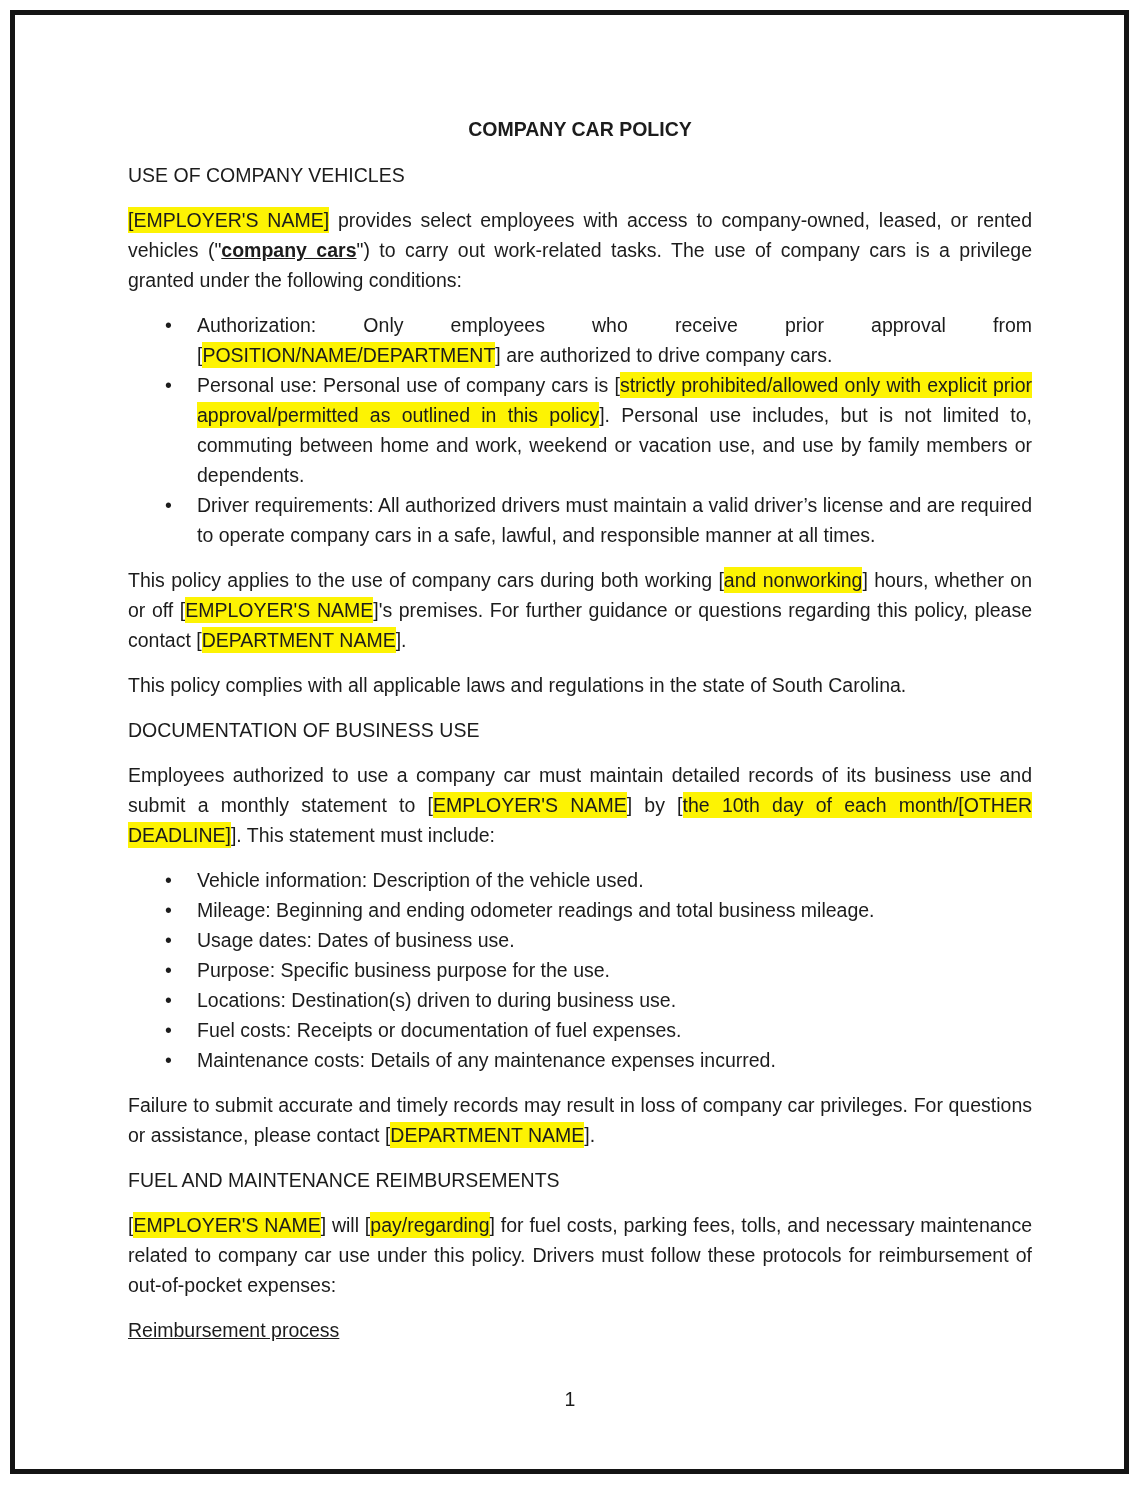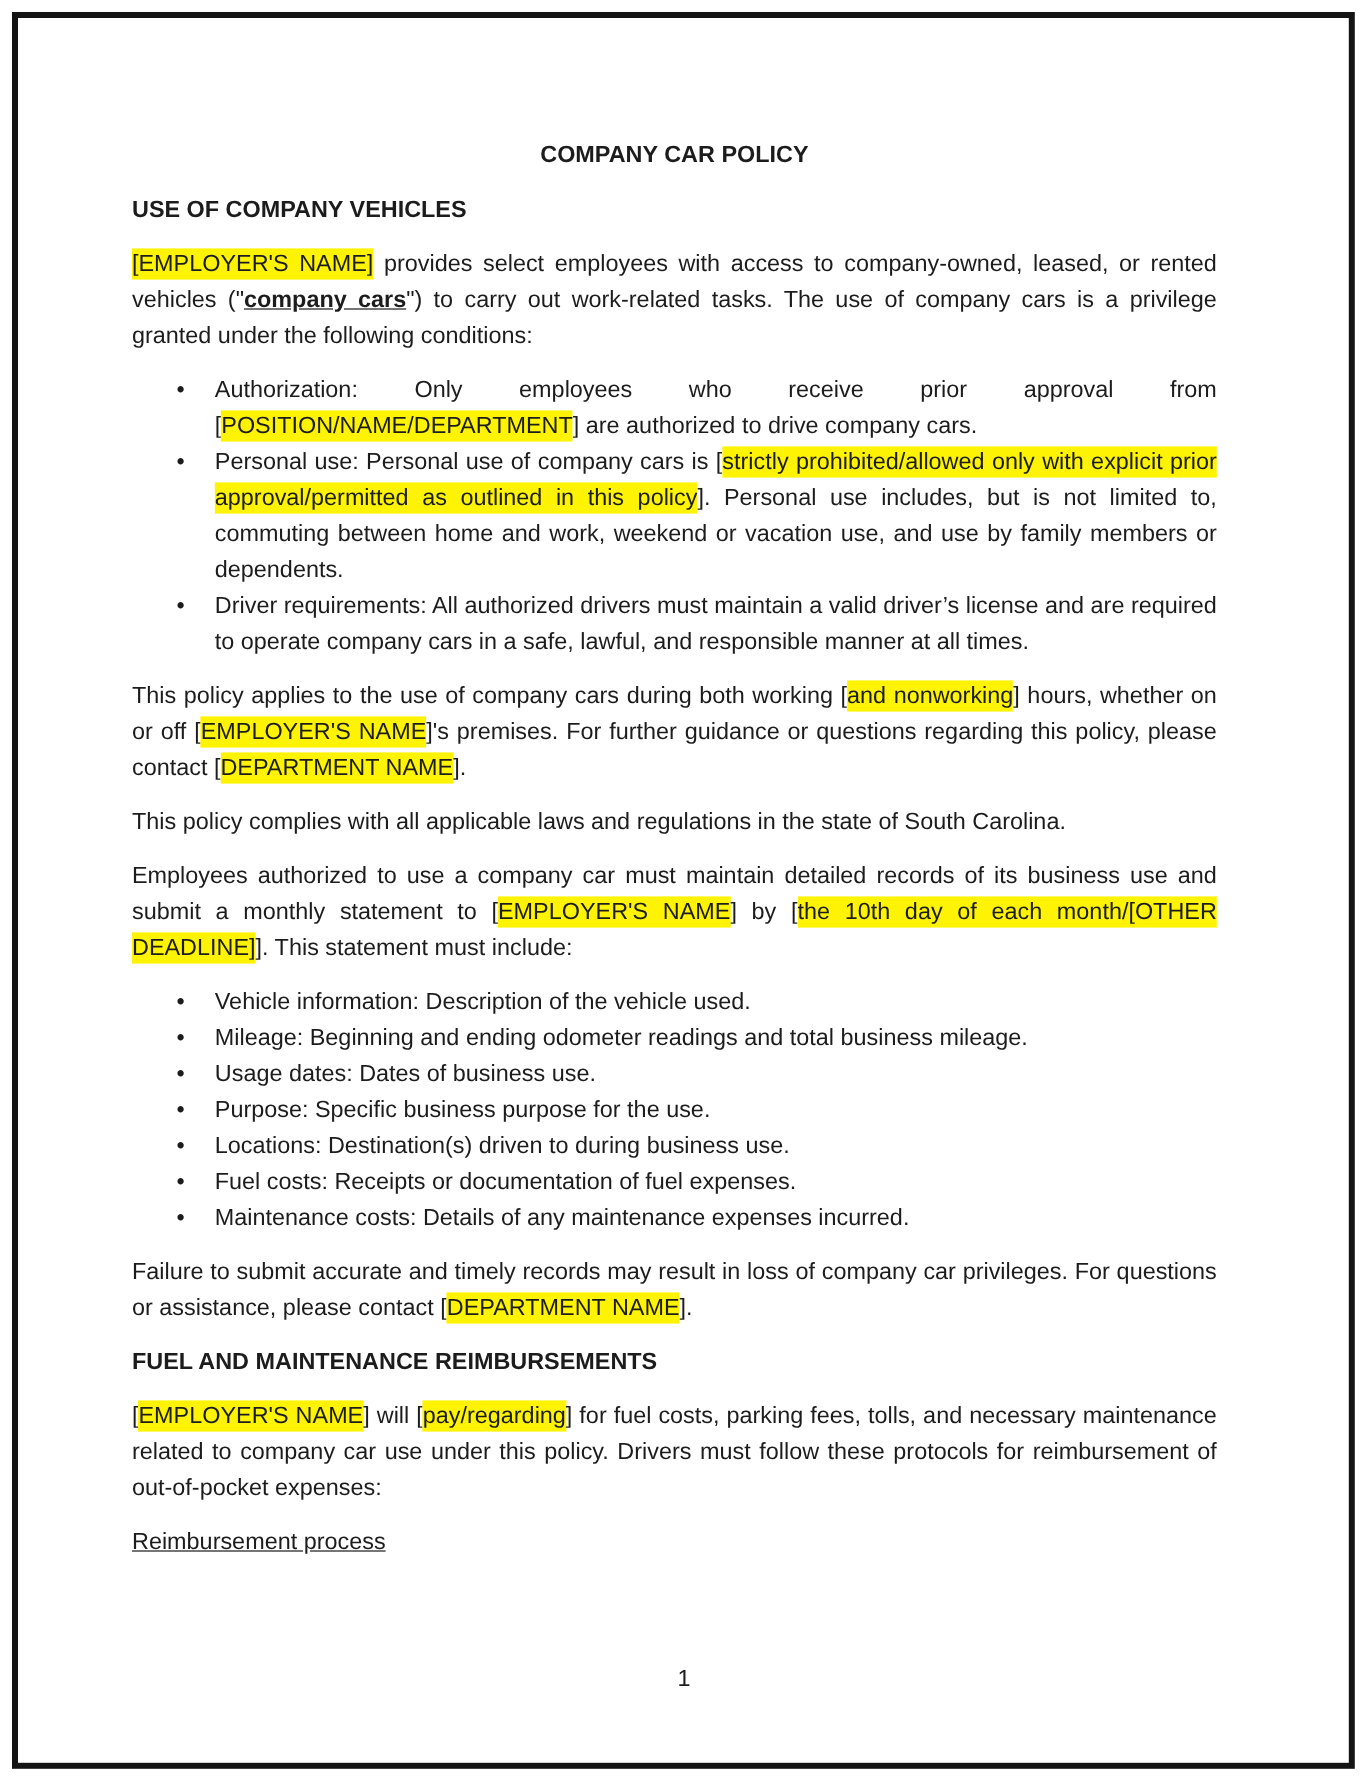--- a/index.html
+++ b/index.html
@@ -12,34 +12,34 @@
     overflow: hidden;
   }
   .frame {
     position: absolute;
     left: 10px; top: 10px; right: 11px; bottom: 12px;
     border: 5px solid var(--frame, #141414);
     pointer-events: none;
   }
   .content {
     position: absolute;
-    left: 110px; top: 114px;
+    left: 128px; top: 114px;
     width: 904px;
     font-size: 19.5px;
     line-height: 30px;
   }
   .title {
     font-size: 19.5px;
     font-weight: 700;
     text-align: center;
     margin: 0 0 16px 0;
   }
   .h {
     font-size: 19.5px;
-    font-weight: 700;
+    font-weight: 400;
     margin: 0 0 15px 0;
   }
   .p {
     margin: 0 0 15px 0;
     text-align: justify;
   }
   .list {
     margin: 0 0 15px 0;
     padding: 0 0 0 69px;
     list-style: none;
@@ -87,20 +87,21 @@
     <ul class="list">
       <li><span>Authorization: Only employees who receive prior approval from [</span><span class="hl">POSITION/NAME/DEPARTMENT</span><span>] are authorized to drive company cars.</span></li>
       <li><span>Personal use: Personal use of company cars is [</span><span class="hl">strictly prohibited/allowed only with explicit prior approval/permitted as outlined in this policy</span><span>]. Personal use includes, but is not limited to, commuting between home and work, weekend or vacation use, and use by family members or dependents.</span></li>
       <li><span>Driver requirements: All authorized drivers must maintain a valid driver’s license and are required to operate company cars in a safe, lawful, and responsible manner at all times.</span></li>
     </ul>
 
     <p class="p"><span>This policy applies to the use of company cars during both working [</span><span class="hl">and nonworking</span><span>] hours, whether on or off [</span><span class="hl">EMPLOYER'S NAME</span><span>]'s premises. For further guidance or questions regarding this policy, please contact [</span><span class="hl">DEPARTMENT NAME</span><span>].</span></p>
 
     <p class="p">This policy complies with all applicable laws and regulations in the state of South Carolina.</p>
 
+    <div class="h">DOCUMENTATION OF BUSINESS USE</div>
 
     <p class="p"><span>Employees authorized to use a company car must maintain detailed records of its business use and submit a monthly statement to [</span><span class="hl">EMPLOYER'S NAME</span><span>] by [</span><span class="hl">the 10th day of each month/[OTHER DEADLINE]</span><span>]. This statement must include:</span></p>
 
     <ul class="list">
       <li><span>Vehicle information: Description of the vehicle used.</span></li>
       <li><span>Mileage: Beginning and ending odometer readings and total business mileage.</span></li>
       <li><span>Usage dates: Dates of business use.</span></li>
       <li><span>Purpose: Specific business purpose for the use.</span></li>
       <li><span>Locations: Destination(s) driven to during business use.</span></li>
       <li><span>Fuel costs: Receipts or documentation of fuel expenses.</span></li>

